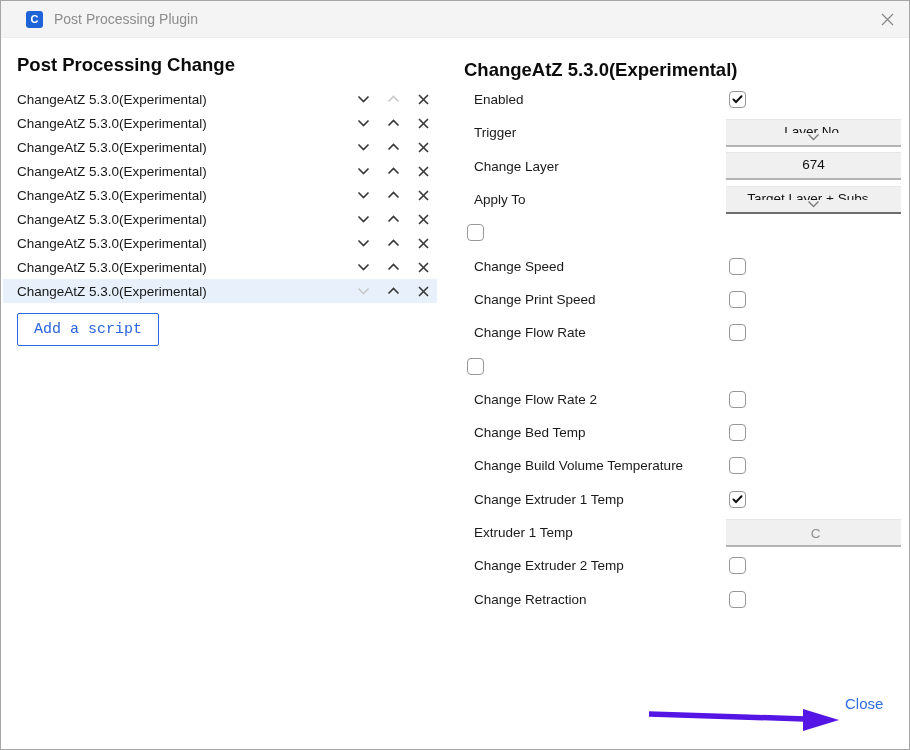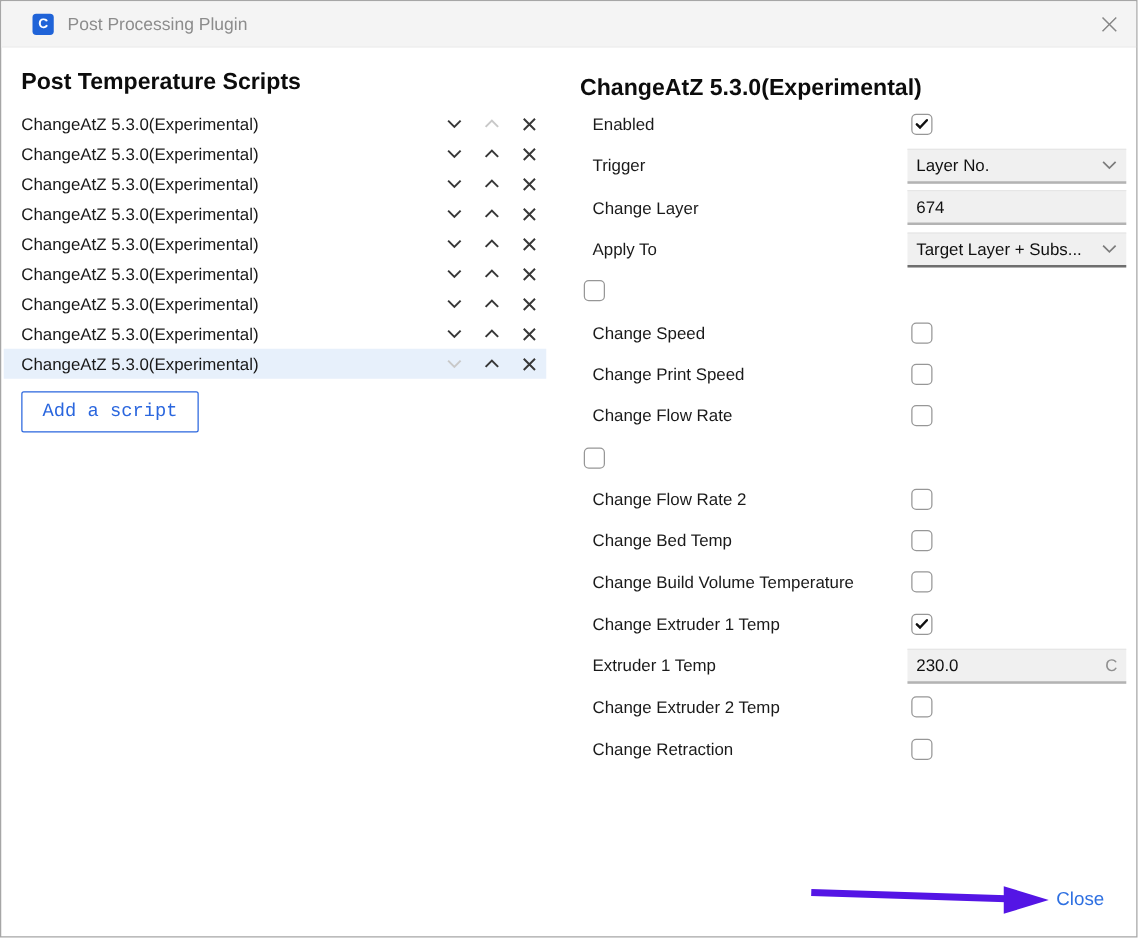--- a/index.html
+++ b/index.html
@@ -117,29 +117,29 @@
     background:#fff;
     display:flex;align-items:center;justify-content:center;
   }
   .field{
     width:175px;height:28px;
     background:var(--field-bg);
     border-top:1px solid #e6e6e6;
     border-bottom:2px solid #b3b3b3;
     display:flex;align-items:center;
     padding:4px 7px;
-    font-size:13.5px;color:#111;
+    font-size:13.5px;color:#111;flex-direction:column;
   }
   .field.focused{border-bottom-color:#6e6e6e;}
   .field .field-value{flex:1;white-space:nowrap;overflow:hidden;}
   .field .dd-chevron{color:#7c7c7c;display:flex;align-items:center;}
   .field .unit{color:#8f8f8f;margin-left:4px;}
   
   .close-link{
-    position:absolute;left:844px;top:710px;
+    position:absolute;left:844px;top:694px;
     font-size:15px;
     color:var(--close-link);
     text-decoration:none;
   }
   .arrow-annotation{
     position:absolute;left:638px;top:697px;
     pointer-events:none;
   }
 </style>
 </head>
@@ -150,21 +150,21 @@
   <div class="titlebar">
     <span class="app-icon">C</span>
     <span class="window-title">Post Processing Plugin</span>
     <span class="titlebar-close">
       <svg width="13" height="13" viewBox="0 0 13 13">
           <path d="M1 1 L12 12 M12 1 L1 12" stroke="currentColor" stroke-width="1.2" fill="none"></path>
         </svg>
     </span>
   </div>
 
-  <div class="left-heading">Post Temperature Scripts</div>
+  <div class="left-heading">Post Processing Change</div>
 
   <div class="script-list" id="script-list">
   <div class="script-row">
     <span class="script-label">ChangeAtZ 5.3.0(Experimental)</span>
     <span class="row-btn down">
       <svg width="13" height="8" viewBox="0 0 13 8">
             <polyline points="1.5,1.5 6.5,6.5 11.5,1.5" fill="none" stroke="currentColor" stroke-width="1.6"></polyline>
           </svg>
     </span>
     <span class="row-btn up disabled">

